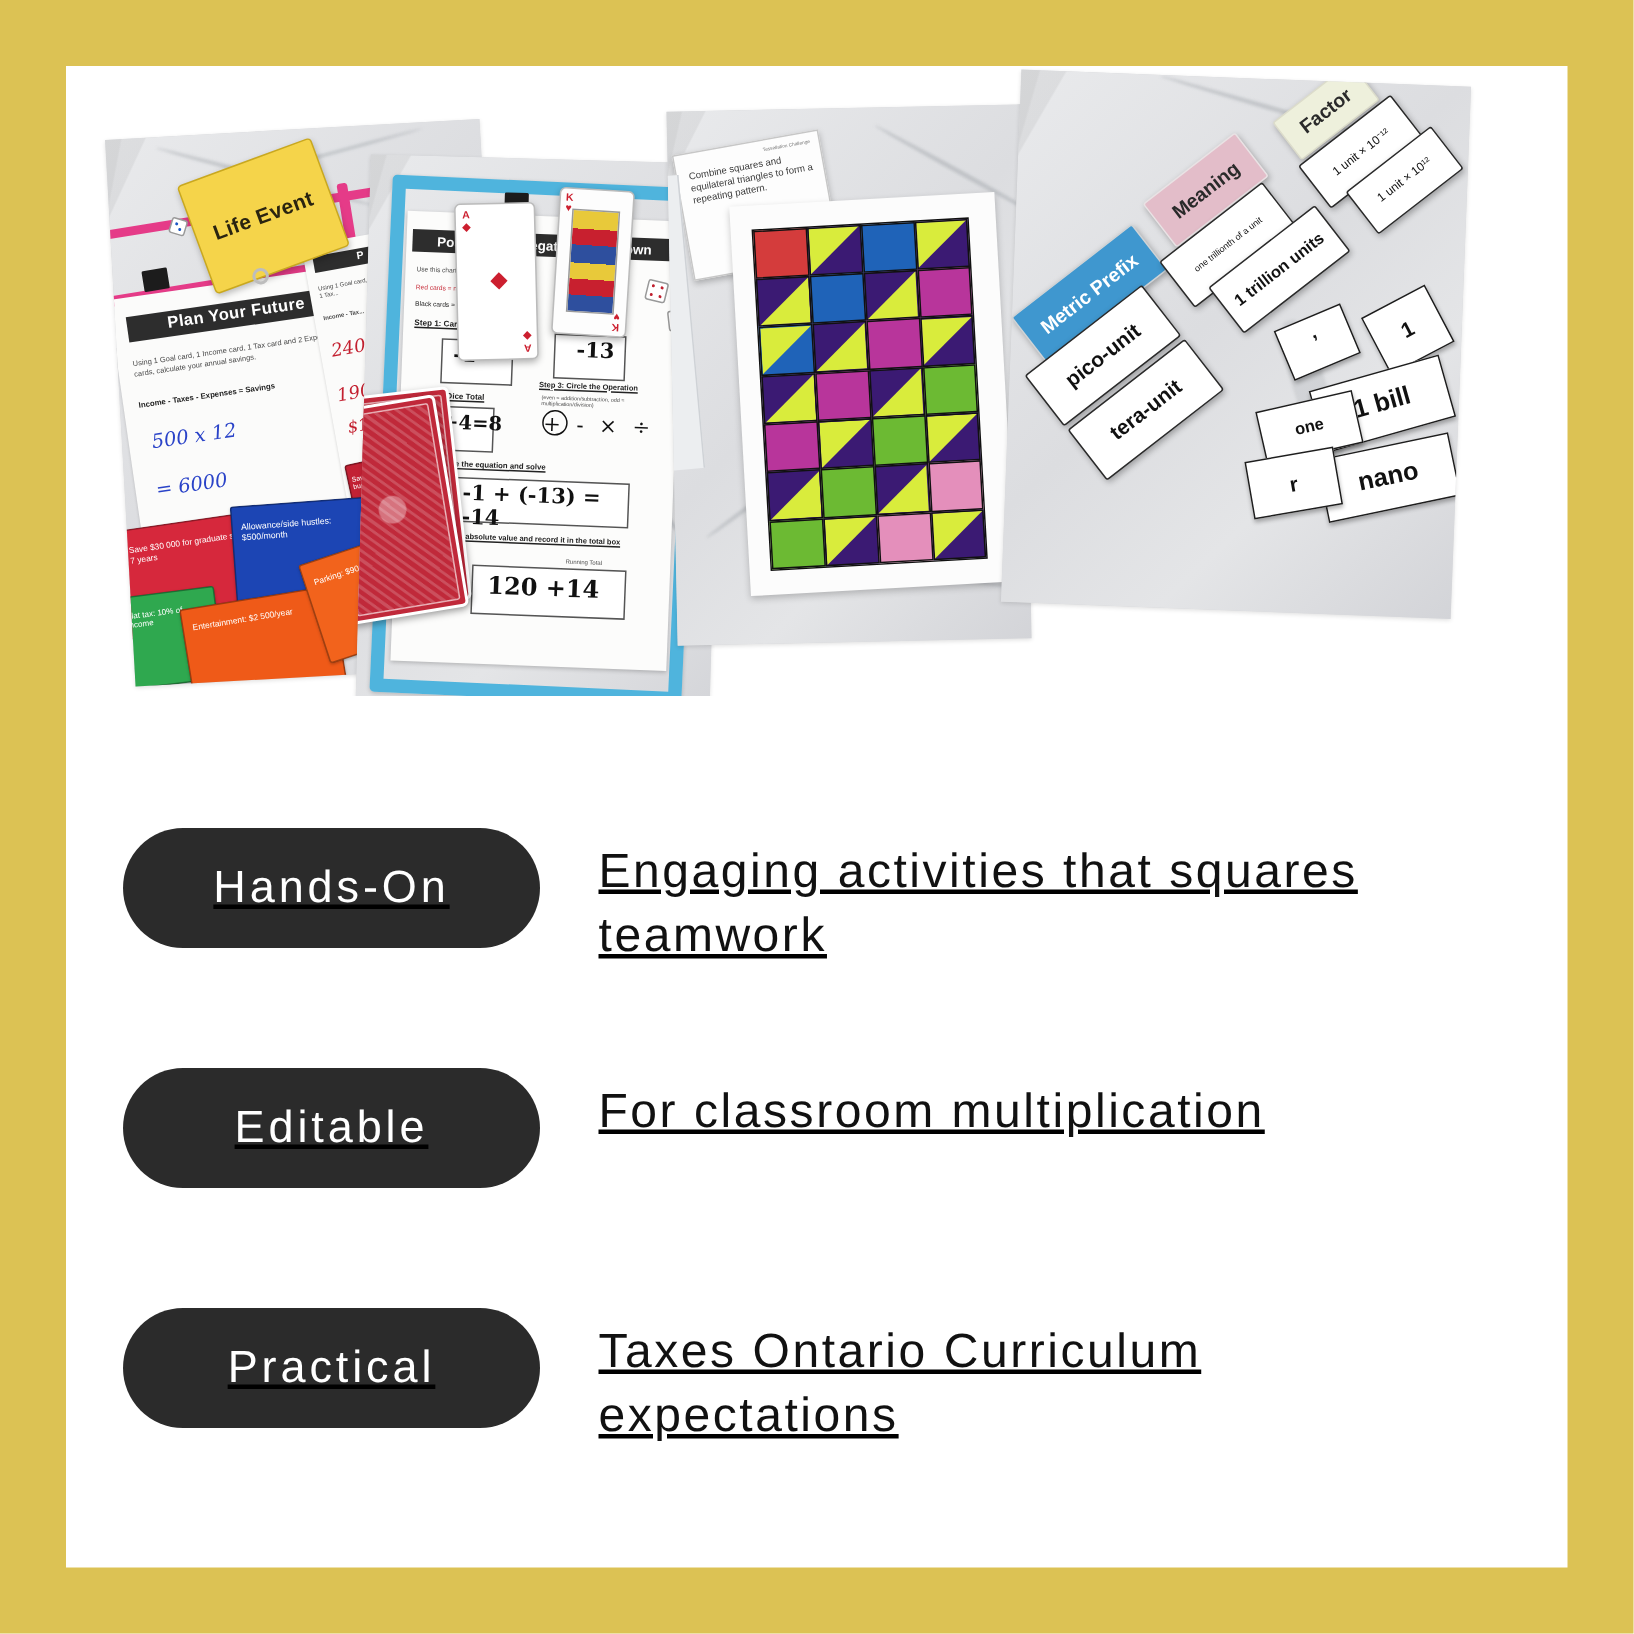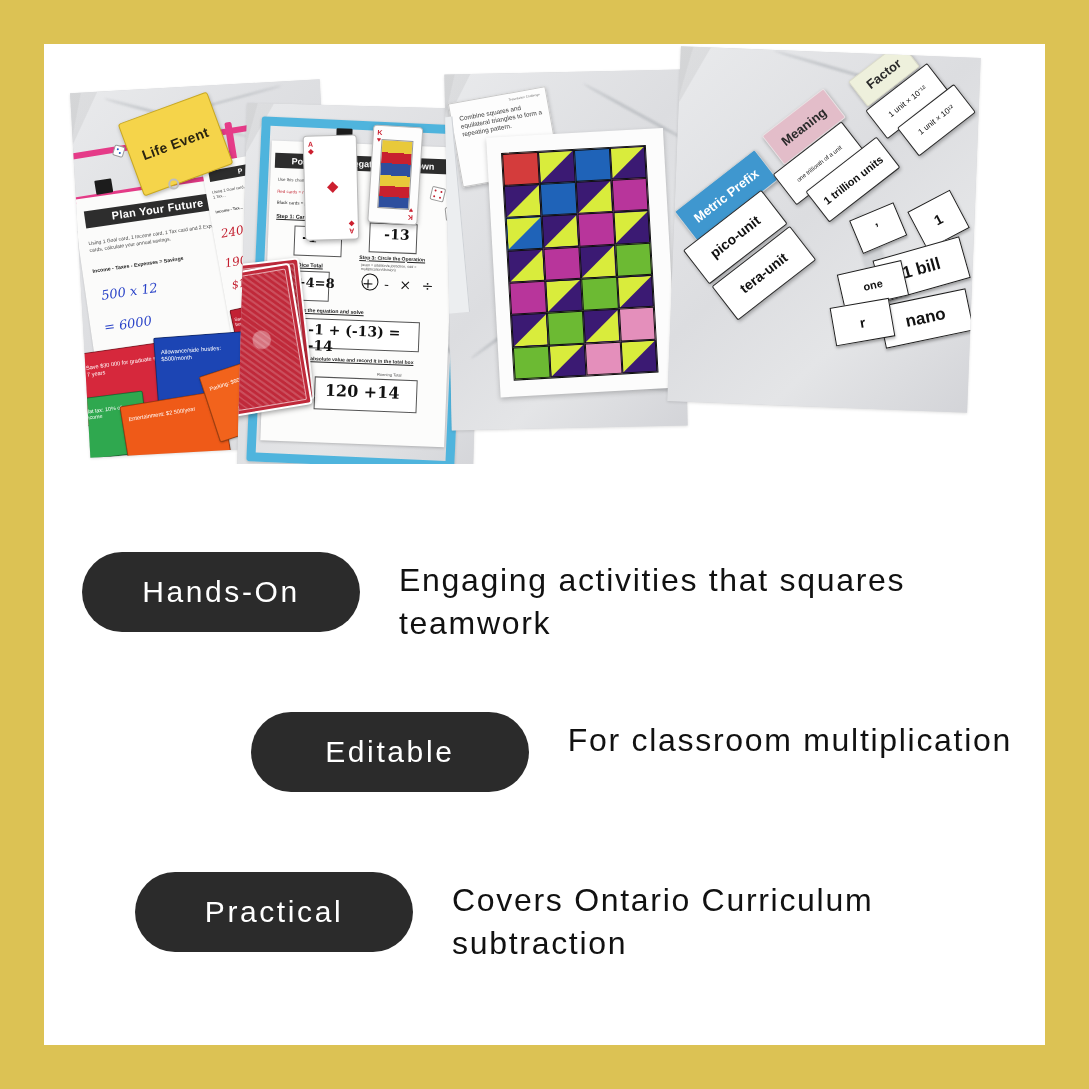--- a/index.html
+++ b/index.html
@@ -94,36 +94,36 @@
   .sc-light{ font-weight:normal; }
   .pilecard{ position:absolute; background:#fff; border:1.6px solid #1e1e1e; box-shadow:0 2px 3px rgba(0,0,0,.3);
              display:flex; align-items:center; justify-content:center; font-weight:bold; color:#111; overflow:hidden; white-space:nowrap; }
 
   
   #features{
     position:absolute; left:0; top:466px; width:1001px; height:535px;
   }
   .frow{
     position:absolute; left:38px; width:930px; height:80px;
-    display:flex; align-items:flex-start;
+    display:flex; align-items:flex-start;text-decoration:underline;
   }
   .pill{
     width:278px; height:80px; flex:0 0 278px;
     background:#2b2b2b; border-radius:40px;
     display:flex; align-items:center; justify-content:center;
     color:#ffffff; font-size:30px; letter-spacing:2.6px; font-weight:500;
   }
   .fdesc{
     margin-left:39px; padding-top:7px;
     font-size:32px; line-height:1.33; color:#111111;
     letter-spacing:1.7px; max-width:600px;
   }
   #row1{ top:42px; }
-  #row2{ top:202px;justify-content:flex-end; }
-  #row3{ top:362px;justify-content:flex-end; }
+  #row2{ top:202px; }
+  #row3{ top:362px; }
   #row1 .fdesc{ max-width:600px; }
   #row3 .fdesc{ max-width:560px; }
 </style>
 </head>
 <body>
 
 <div id="card">
 
   <div id="collage">
 
@@ -387,17 +387,17 @@
       <div class="fdesc">Engaging activities that squares teamwork</div>
     </div>
 
     <div class="frow" id="row2">
       <div class="pill">Editable</div>
       <div class="fdesc">For classroom multiplication</div>
     </div>
 
     <div class="frow" id="row3">
       <div class="pill">Practical</div>
-      <div class="fdesc">Covers Ontario Curriculum subtraction</div>
+      <div class="fdesc">Taxes Ontario Curriculum expectations</div>
     </div>
 
   </div>
 </div>
 
 </body></html>

